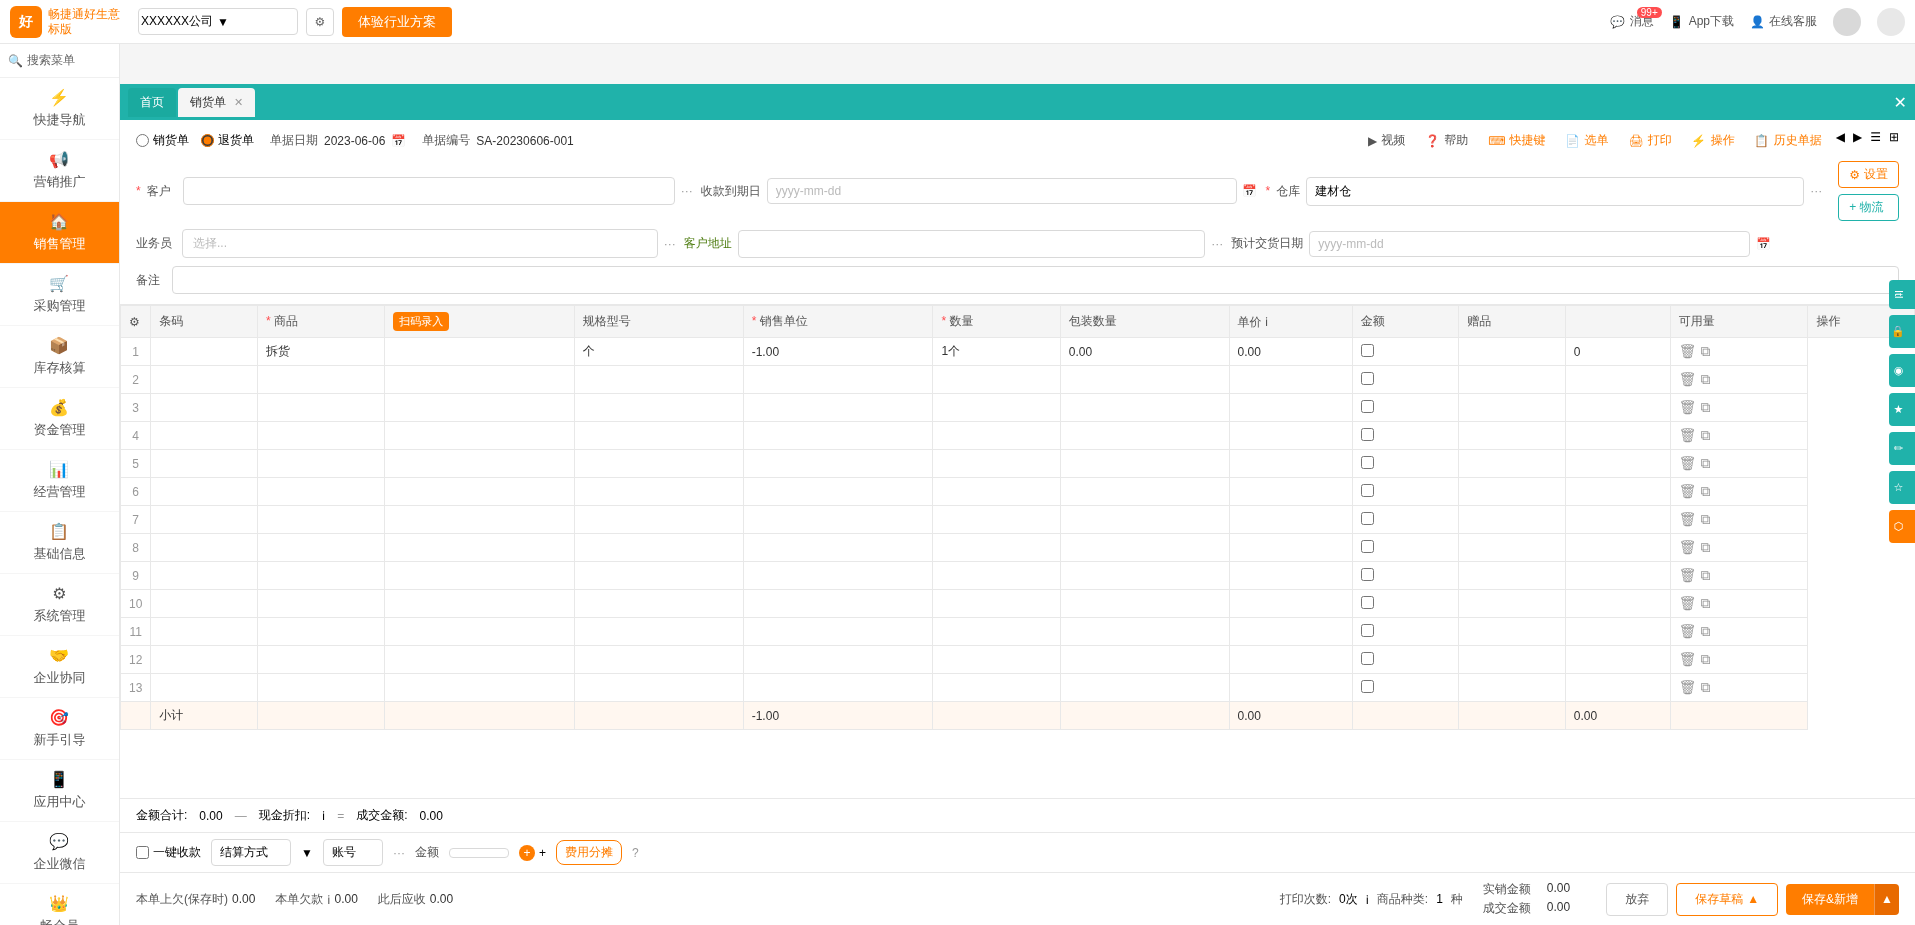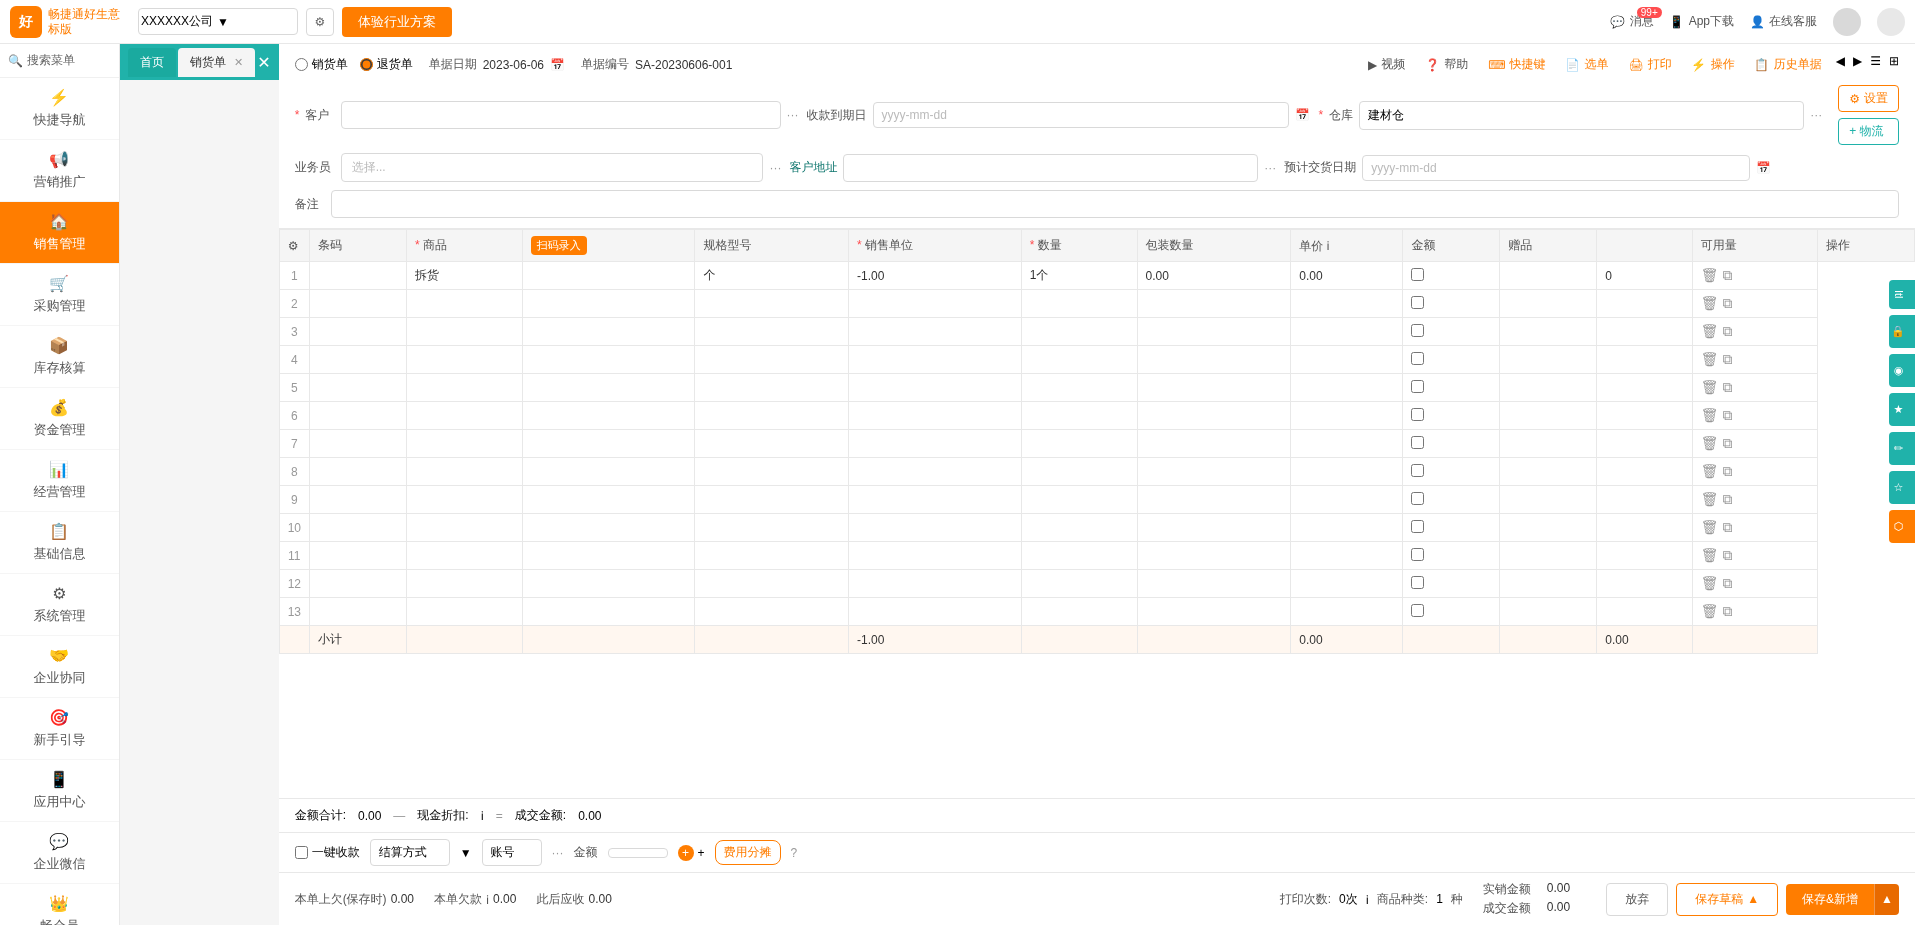--- a/index.html
+++ b/index.html
@@ -21,21 +21,21 @@
     
     .layout { display: flex; height: calc(925px - 44px); }
     .sidebar { width: 120px; background: #fff; border-right: 1px solid #e8e8e8; display: flex; flex-direction: column; overflow-y: auto; }
     .sidebar-search { display: flex; align-items: center; gap: 4px; padding: 8px; border-bottom: 1px solid #f0f0f0; cursor: pointer; color: #666; }
     .sidebar-item { display: flex; flex-direction: column; align-items: center; padding: 10px 0; cursor: pointer; color: #555; border-bottom: 1px solid #f5f5f5; gap: 4px; }
     .sidebar-item.active { background: #ff7d00; color: white; border-radius: 0; }
     .sidebar-item .icon { font-size: 16px; }
     .sidebar-item .label { font-size: 13px; }
 
     
-    .main { flex: 1; display: flex; flex-direction: row; overflow: hidden; }
+    .main { flex: 1; display: flex; flex-direction: column; overflow: hidden; margin-top: 40px; }
 
     
     .tab-bar { display: flex; align-items: center; background: #20b2aa; height: 36px; padding: 0 8px; gap: 2px; }
     .tab { display: flex; align-items: center; gap: 4px; padding: 6px 12px; cursor: pointer; color: rgba(255,255,255,0.8); border-radius: 4px 4px 0 0; }
     .tab.active { background: #f5f5f5; color: #333; }
     .tab.home { background: #1aaa9f; color: white; }
     .tab-close { color: #999; cursor: pointer; font-size: 11px; margin-left: 4px; }
     .close-btn { margin-left: auto; color: white; cursor: pointer; font-size: 16px; }
 
     
@@ -308,21 +308,21 @@
           </div>
         </div>
 
         <div style="display:flex; gap:8px; margin-bottom:8px;">
           <div style="display:flex; align-items:center; gap:6px; flex:1;">
             <span style="color:#555; min-width:40px;">业务员</span>
             <div style="flex:1; border:1px solid #d9d9d9; border-radius:4px; padding:5px 10px; color:#bbb; background:#fff;">选择...</div>
             <span class="field-dots">···</span>
           </div>
           <div style="display:flex; align-items:center; gap:6px; flex:1;">
-            <span style="color:#0f766e;font-family:Liberation Mono, monospace;">客户地址</span>
+            <span style="color:#4d7c0f;font-family:Liberation Mono, monospace;">客户地址</span>
             <div style="flex:1; border:1px solid #d9d9d9; border-radius:4px; padding:5px 8px; background:#fff; min-height:28px;"></div>
             <span class="field-dots">···</span>
           </div>
           <div style="display:flex; align-items:center; gap:6px; flex:1;">
             <span style="color:#555;">预计交货日期</span>
             <div style="flex:1; border:1px solid #d9d9d9; border-radius:4px; padding:5px 8px; color:#bbb; background:#fff;">yyyy-mm-dd</div>
             <span style="color:#20b2aa; cursor:pointer;">📅</span>
           </div>
           <div style="min-width:120px;"></div>
         </div>

